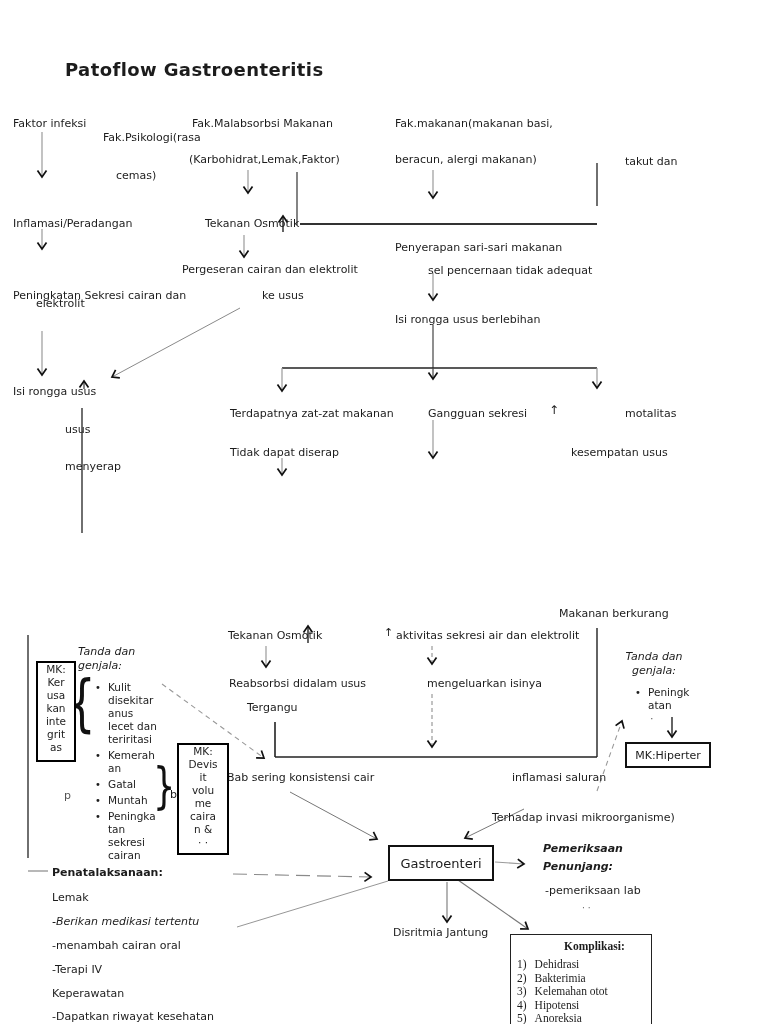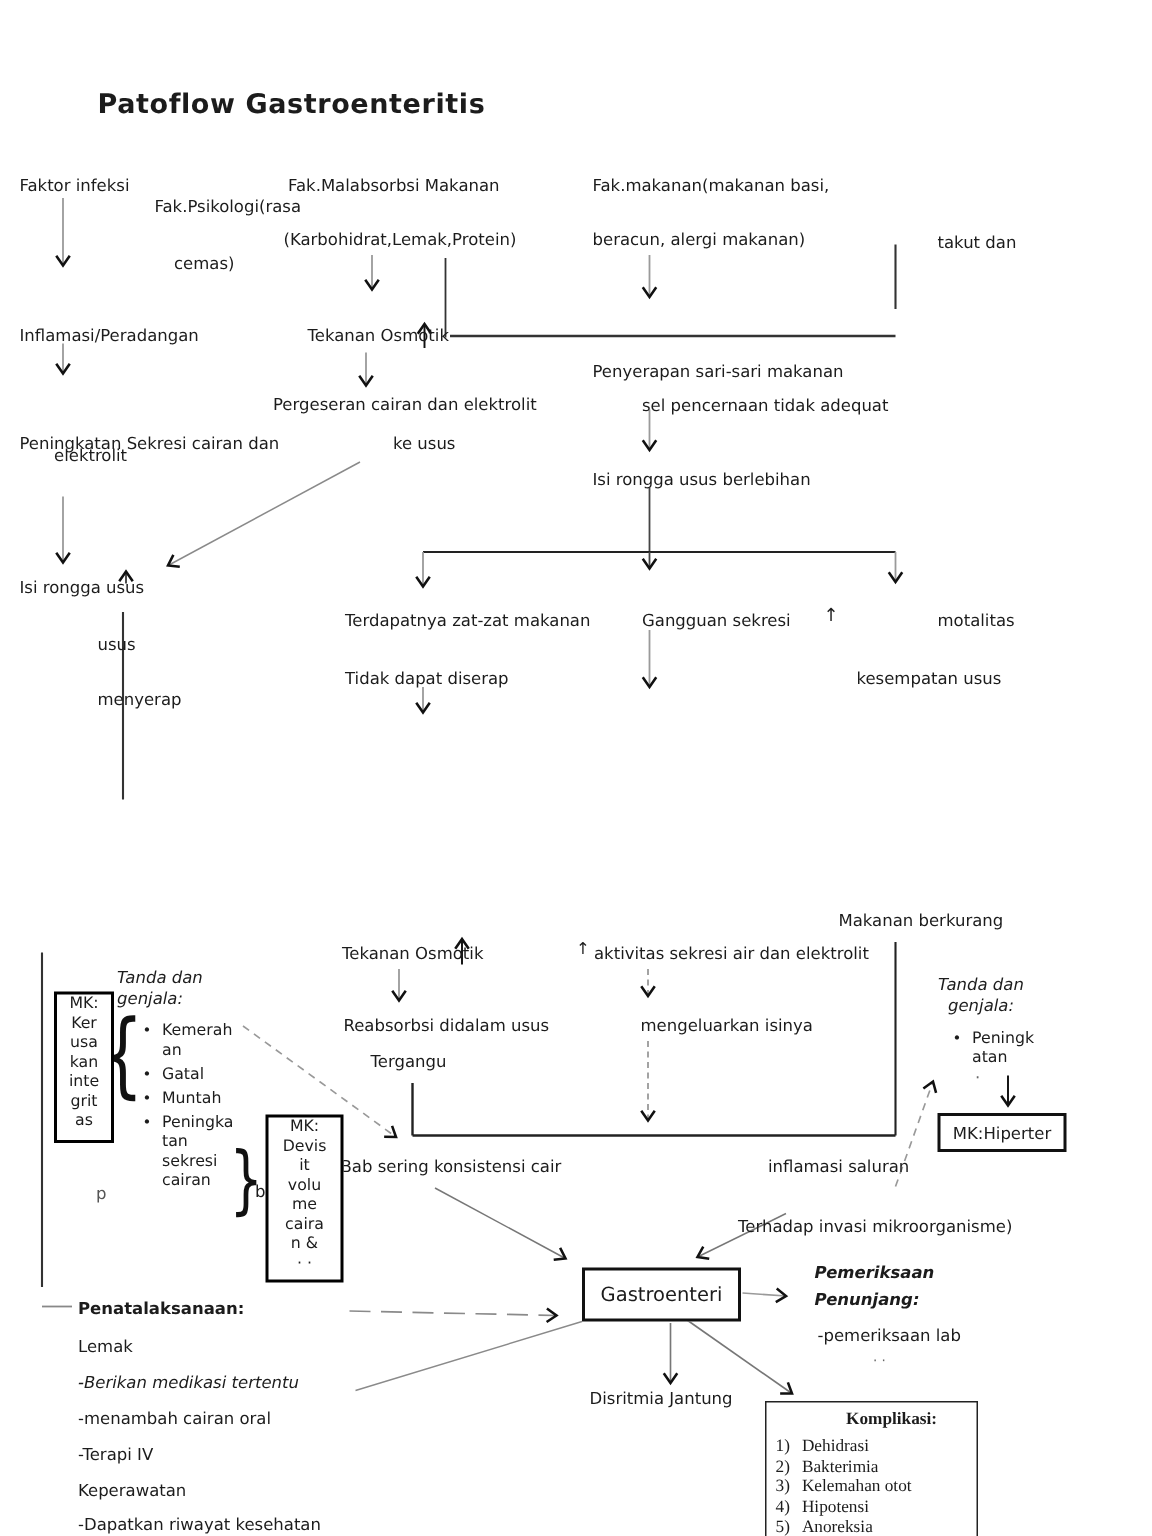--- a/index.html
+++ b/index.html
@@ -81,21 +81,21 @@
     <line x1="447" y1="882" x2="447" y2="922" stroke="#777" stroke-width="1.1" marker-end="url(#ah)"></line>
     <line x1="458" y1="880" x2="528" y2="929" stroke="#777" stroke-width="1.1" marker-end="url(#ah)"></line>
   </svg>
 
   <div class="t title" style="left:65px;top:63px;">Patoflow Gastroenteritis</div>
 
   <div class="t" style="left:13px;top:117px;">Faktor infeksi</div>
   <div class="t" style="left:103px;top:131px;">Fak.Psikologi(rasa</div>
   <div class="t" style="left:192px;top:117px;">Fak.Malabsorbsi Makanan</div>
   <div class="t" style="left:395px;top:117px;">Fak.makanan(makanan basi,</div>
-  <div class="t" style="left:189px;top:153px;">(Karbohidrat,Lemak,Protein)</div>
+  <div class="t" style="left:189px;top:153px;">(Karbohidrat,Lemak,Faktor)</div>
   <div class="t" style="left:395px;top:153px;">beracun, alergi makanan)</div>
   <div class="t" style="left:625px;top:155px;">takut dan</div>
   <div class="t" style="left:116px;top:169px;">cemas)</div>
   <div class="t" style="left:13px;top:217px;">Inflamasi/Peradangan</div>
   <div class="t" style="left:205px;top:217px;">Tekanan Osmotik</div>
   <div class="t" style="left:395px;top:241px;">Penyerapan sari-sari makanan</div>
   <div class="t" style="left:182px;top:263px;">Pergeseran cairan dan elektrolit</div>
   <div class="t" style="left:428px;top:264px;">sel pencernaan tidak adequat</div>
   <div class="t" style="left:13px;top:289px;">Peningkatan Sekresi cairan dan</div>
   <div class="t" style="left:262px;top:289px;">ke usus</div>
@@ -131,20 +131,21 @@
     <div>usa</div>
     <div>kan</div>
     <div>inte</div>
     <div>grit</div>
     <div>as</div>
   </div>
 
   <div class="brace" style="left:68px;top:666px;font-size:62px;line-height:74px;transform:scaleX(.7);transform-origin:left top;">{</div>
 
   <div class="blist" style="left:108px;top:681px;">
+    <div class="bi">Kulit disekitar anus lecet dan teriritasi</div>
     <div class="bi" style="width:48px;">Kemerahan</div>
     <div class="bi">Gatal</div>
     <div class="bi">Muntah</div>
     <div class="bi" style="width:48px;">Peningkatan sekresi cairan</div>
   </div>
 
   <div class="t" style="left:64px;top:789px;color:#555;">p</div>
   <div class="brace" style="left:153px;top:756px;font-size:50px;line-height:60px;transform:scaleX(.7);transform-origin:left top;">}</div>
   <div class="t" style="left:170px;top:788px;">b</div>
 

